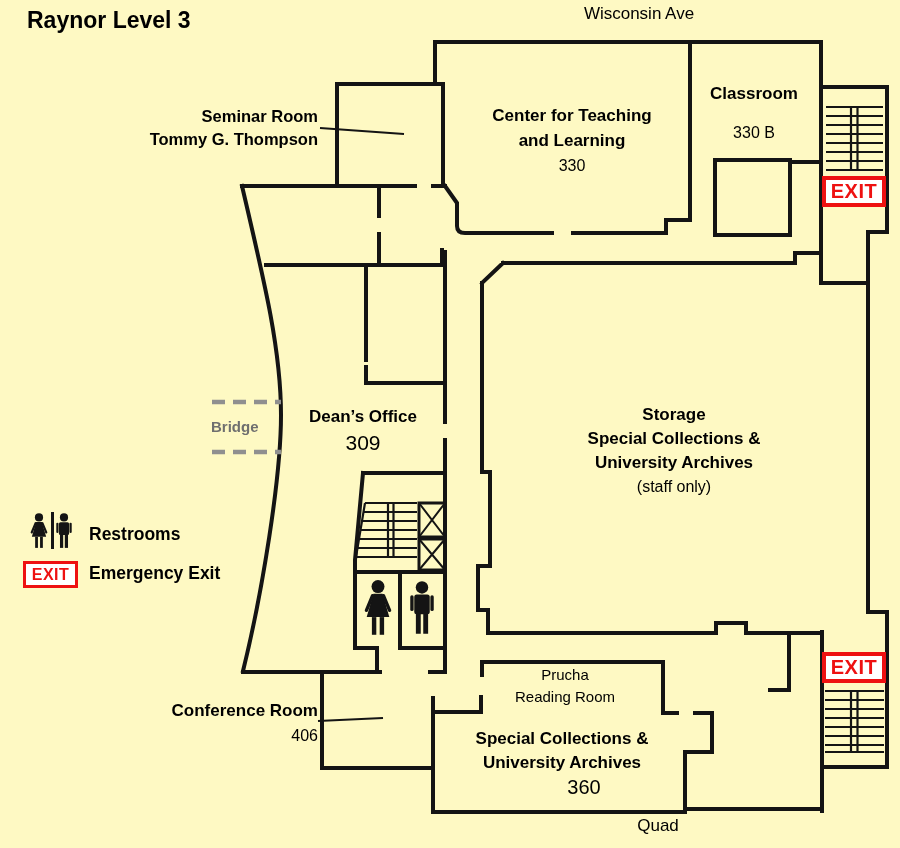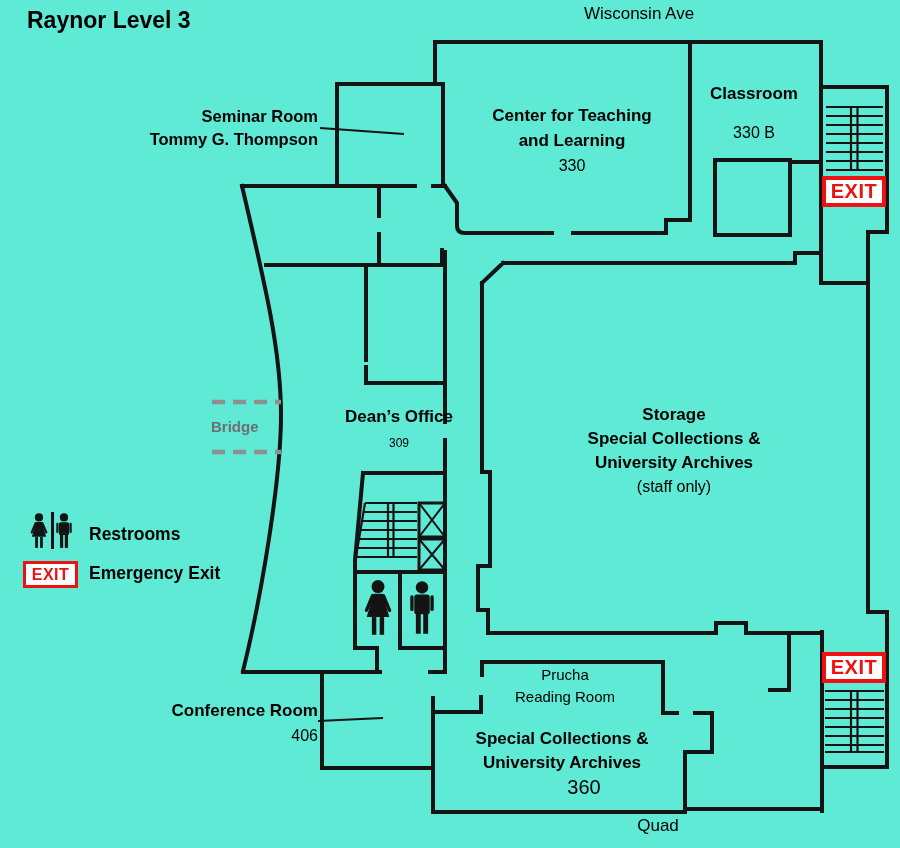--- a/index.html
+++ b/index.html
@@ -1,16 +1,16 @@
 <!DOCTYPE html>
 <html style="--wall: #141414; --exit-red: #ee1111; --bridge-gray: #8f8f8f; --bridge-text: #6f6f6f;"><head>
 <meta charset="utf-8">
 <style>
   html,body{margin:0;padding:0;background:#fff;}
-  .stage{position:relative;width:900px;height:848px;background:#5eead4;overflow:hidden;
+  .stage{position:relative;width:900px;height:848px;background:#fef9c3;overflow:hidden;
          font-family:"Liberation Sans",sans-serif;color:#000;}
   svg{position:absolute;left:0;top:0;}
   .wall{fill:none;stroke:var(--wall,#141414);stroke-width:4;stroke-linecap:square;stroke-linejoin:miter;}
   .thin{fill:none;stroke:var(--wall,#141414);stroke-width:2.2;}
   .leader{fill:none;stroke:var(--wall,#141414);stroke-width:1.8;}
   .elev{fill:none;stroke:var(--wall,#141414);stroke-width:3;}
   .elevx{fill:none;stroke:var(--wall,#141414);stroke-width:2;}
   .fig{fill:var(--wall,#141414);stroke:none;}
   .figline{fill:none;stroke:var(--wall,#141414);stroke-width:2.6;stroke-linecap:round;}
   .dash{fill:none;stroke:var(--bridge-gray,#8f8f8f);stroke-width:4.5;stroke-dasharray:13 8;}
@@ -126,23 +126,23 @@
     <div class="b">Center for Teaching</div>
     <div class="b">and Learning</div>
     <div style="font-size:16px;">330</div>
   </div>
 
   <div class="lbl ctr" style="left:674px;top:80px;width:160px;font-size:17px;line-height:27px;">
     <div class="b">Classroom</div>
     <div style="font-size:16px;margin-top:12px;">330 B</div>
   </div>
 
-  <div class="lbl ctr" style="left:283px;top:404px;width:160px;font-size:17px;line-height:26px;padding-left:36px;">
+  <div class="lbl ctr" style="left:283px;top:404px;width:160px;font-size:17px;line-height:26px;">
     <div class="b">Dean’s Office</div>
-    <div style="font-size:12px;">309</div>
+    <div style="font-size:21px;">309</div>
   </div>
 
   <div class="lbl ctr" style="left:544px;top:403px;width:260px;font-size:17px;line-height:24px;">
     <div class="b">Storage</div>
     <div class="b">Special Collections &amp;</div>
     <div class="b">University Archives</div>
     <div style="font-size:16px;">(staff only)</div>
   </div>
 
   <div class="lbl ctr" style="left:485px;top:664px;width:160px;font-size:15px;line-height:22px;">

